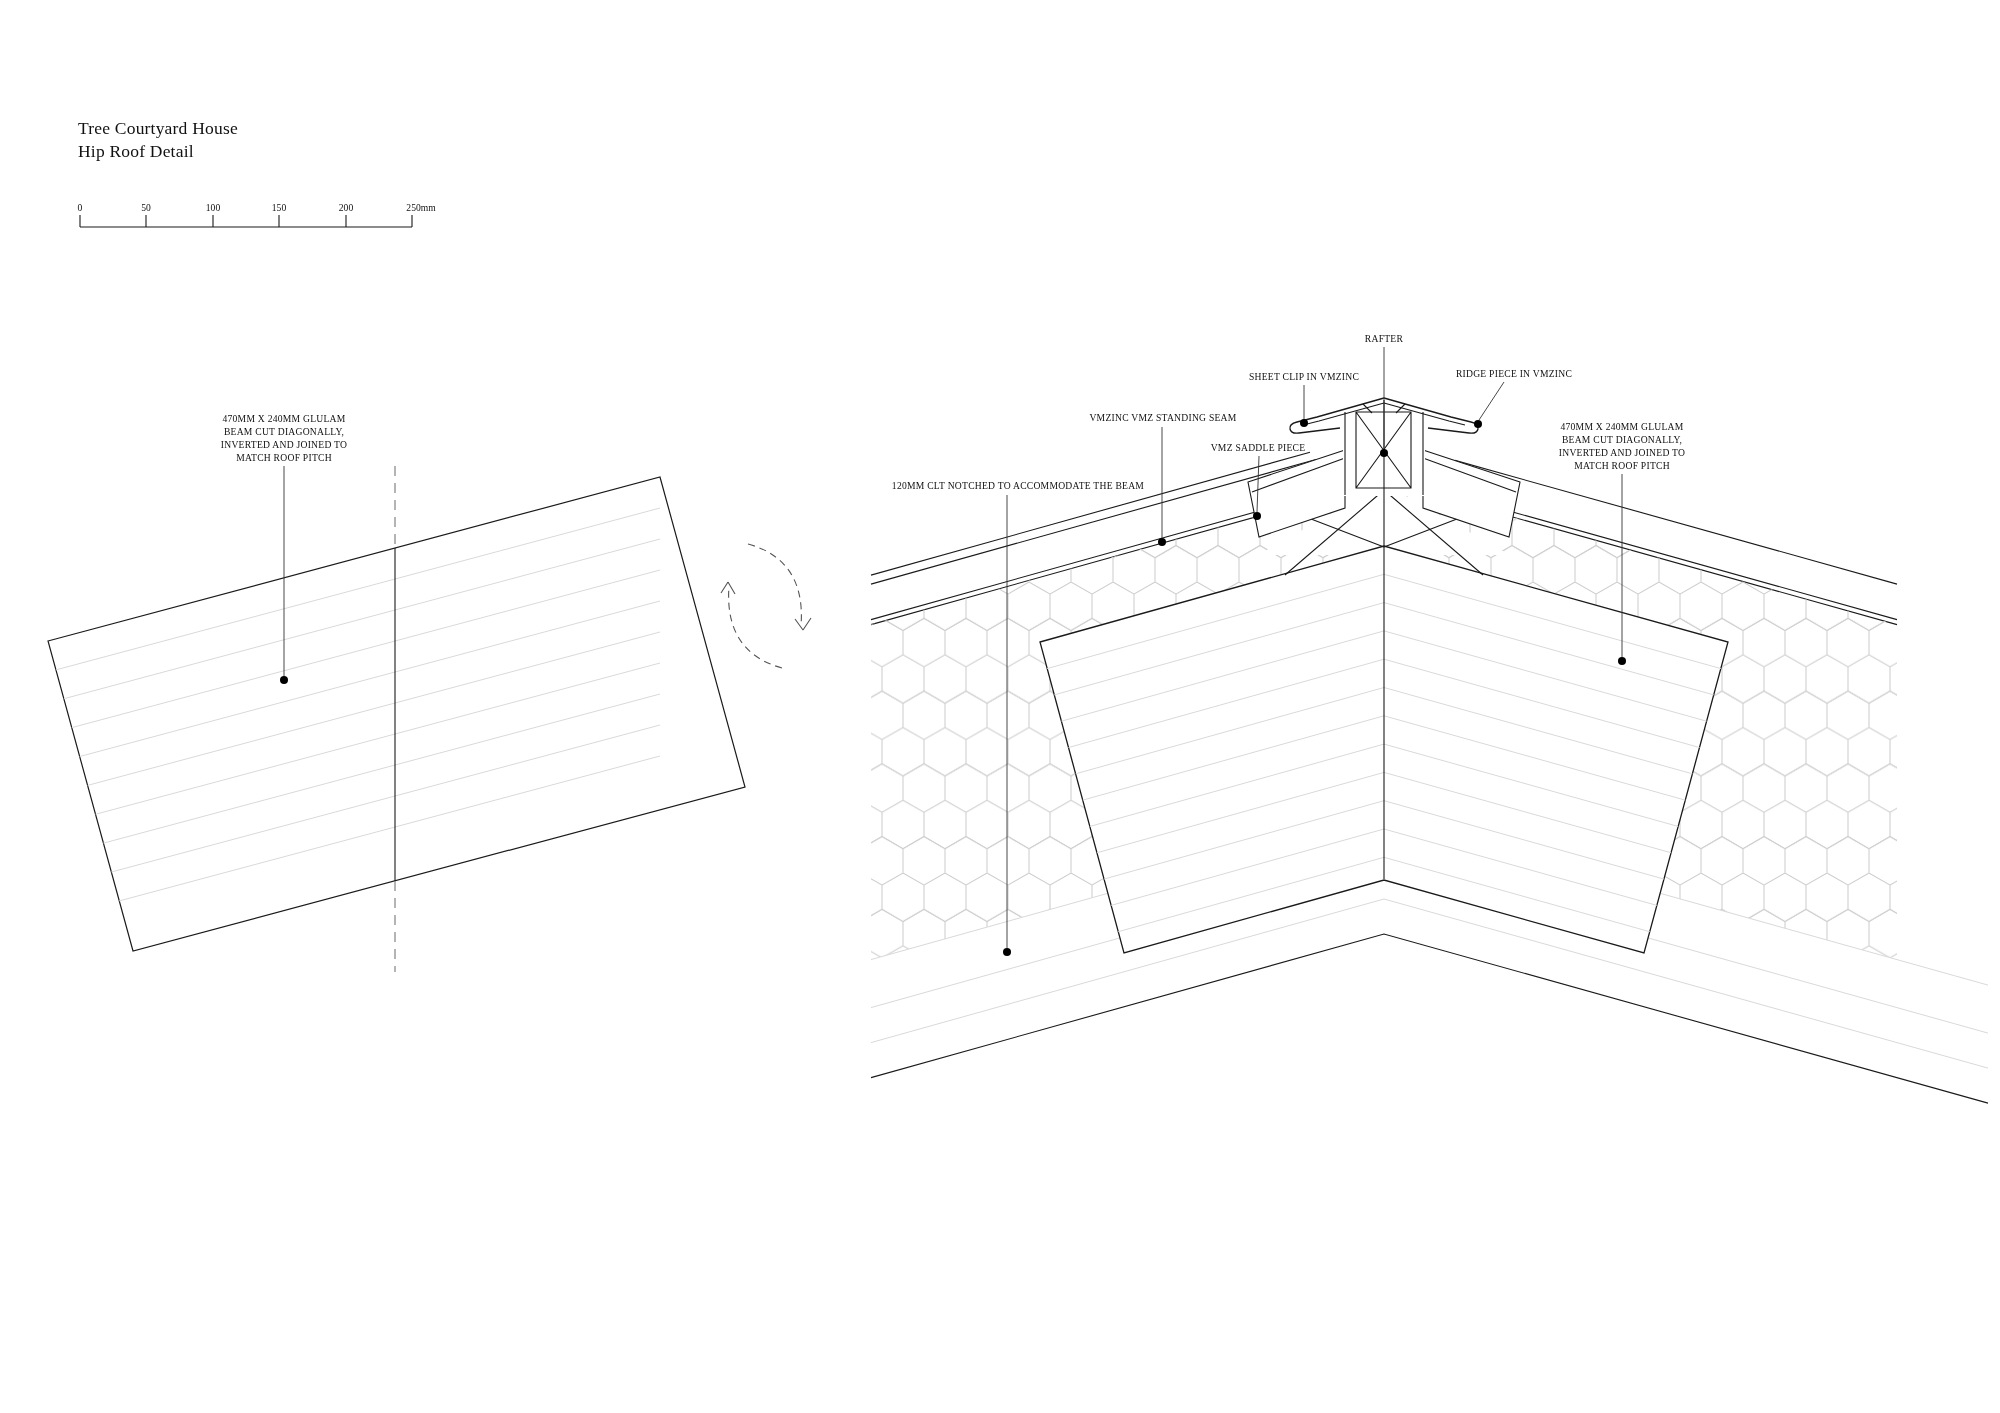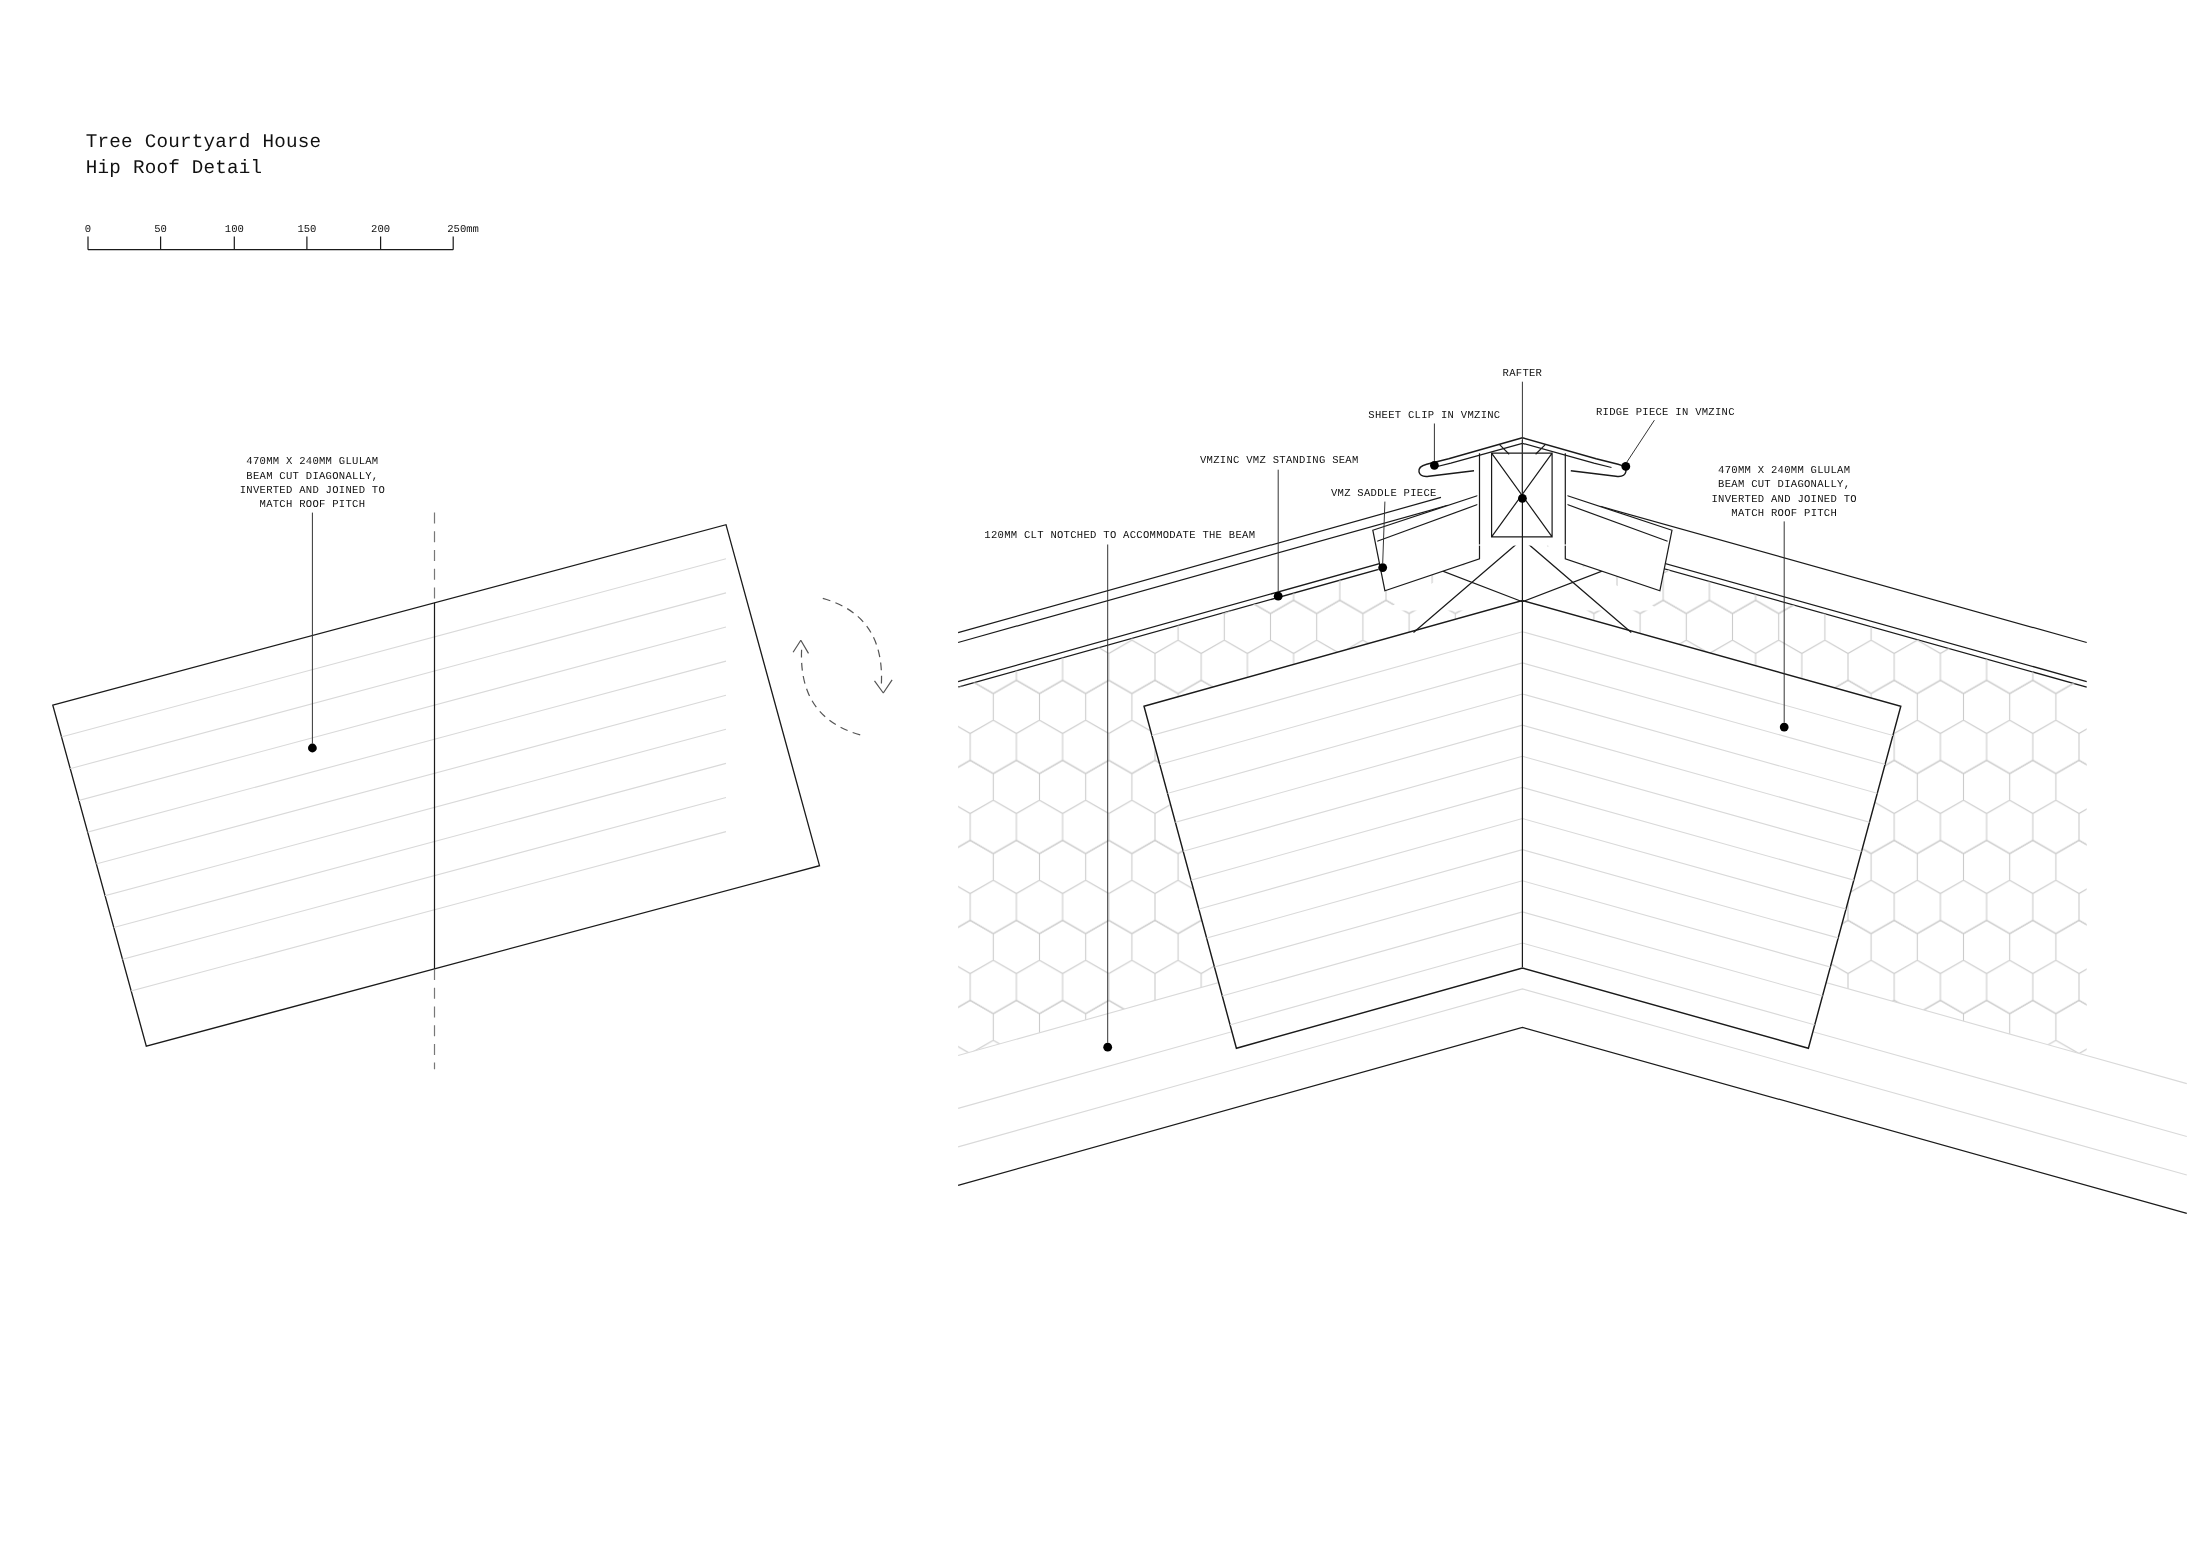--- a/index.html
+++ b/index.html
@@ -1,21 +1,21 @@
 <!DOCTYPE html>
 <html style="--line: #1a1a1a; --light: #d9d9d9; --hatch: #cccccc; --dash: #777777; --leader: #333333; --text: #111111; --paper: #ffffff;"><head>
 <meta charset="utf-8">
 <style>
   :root{
     --line:#1a1a1a; --light:#d9d9d9; --hatch:#cccccc; --dash:#777777;
     --leader:#333333; --text:#111111; --paper:#ffffff;
   }
   html,body{margin:0;padding:0;background:#fff;}
   .sheet{position:relative;width:2000px;height:1413px;background:var(--paper);
-         font-family:Liberation Mono, monospace;overflow:hidden;}
+         font-family:Liberation Serif, serif;overflow:hidden;}
   svg{position:absolute;left:0;top:0;}
   .title{font-size:17.5px;font-weight:500;letter-spacing:.2px;fill:var(--text);}
   .ann{font-size:9.6px;letter-spacing:.25px;fill:var(--text);}
   .num{font-size:9.6px;fill:var(--text);}
   .ln{stroke:var(--line);fill:none;stroke-width:1.1;}
   .ln2{stroke:var(--line);fill:none;stroke-width:1.3;}
   .lt{stroke:var(--light);fill:none;stroke-width:1;}
   .ds{stroke:var(--dash);fill:none;stroke-width:1.1;stroke-dasharray:10 7;}
   .arc{stroke:#555;fill:none;stroke-width:1.1;stroke-dasharray:7 5;}
   .ah{stroke:#555;fill:none;stroke-width:1.1;}

